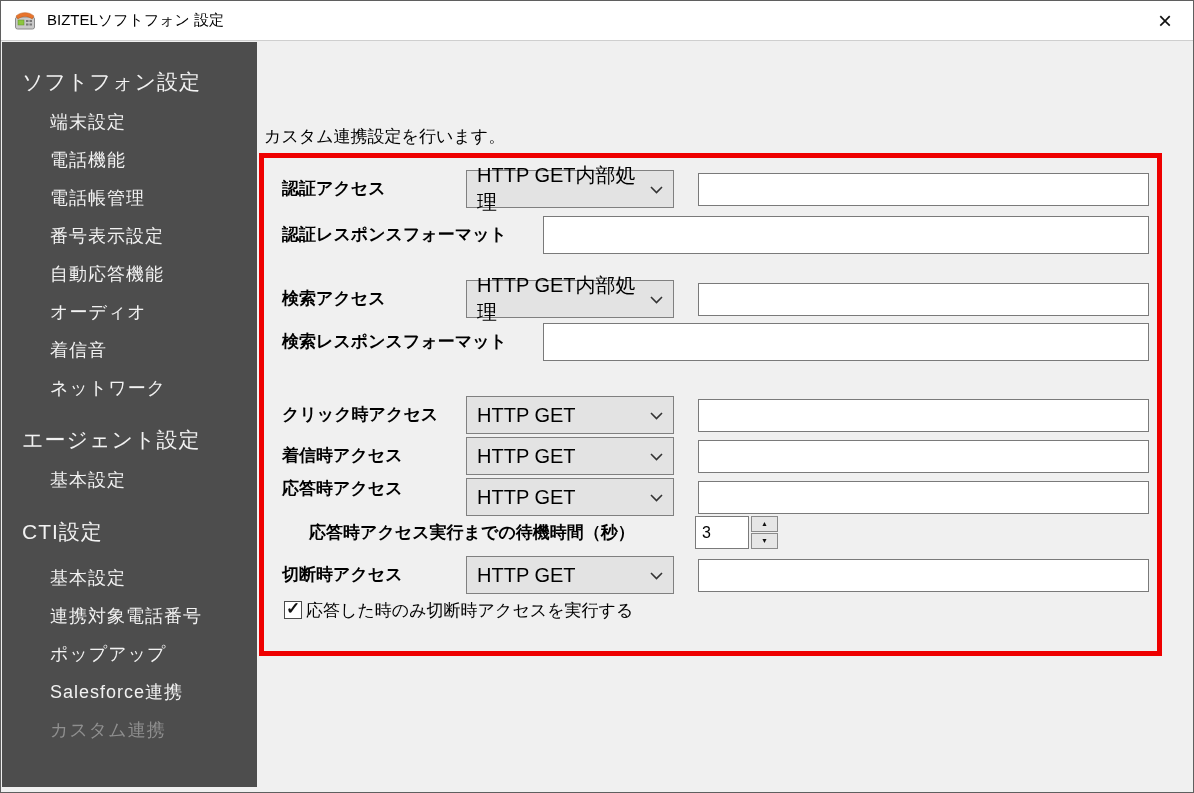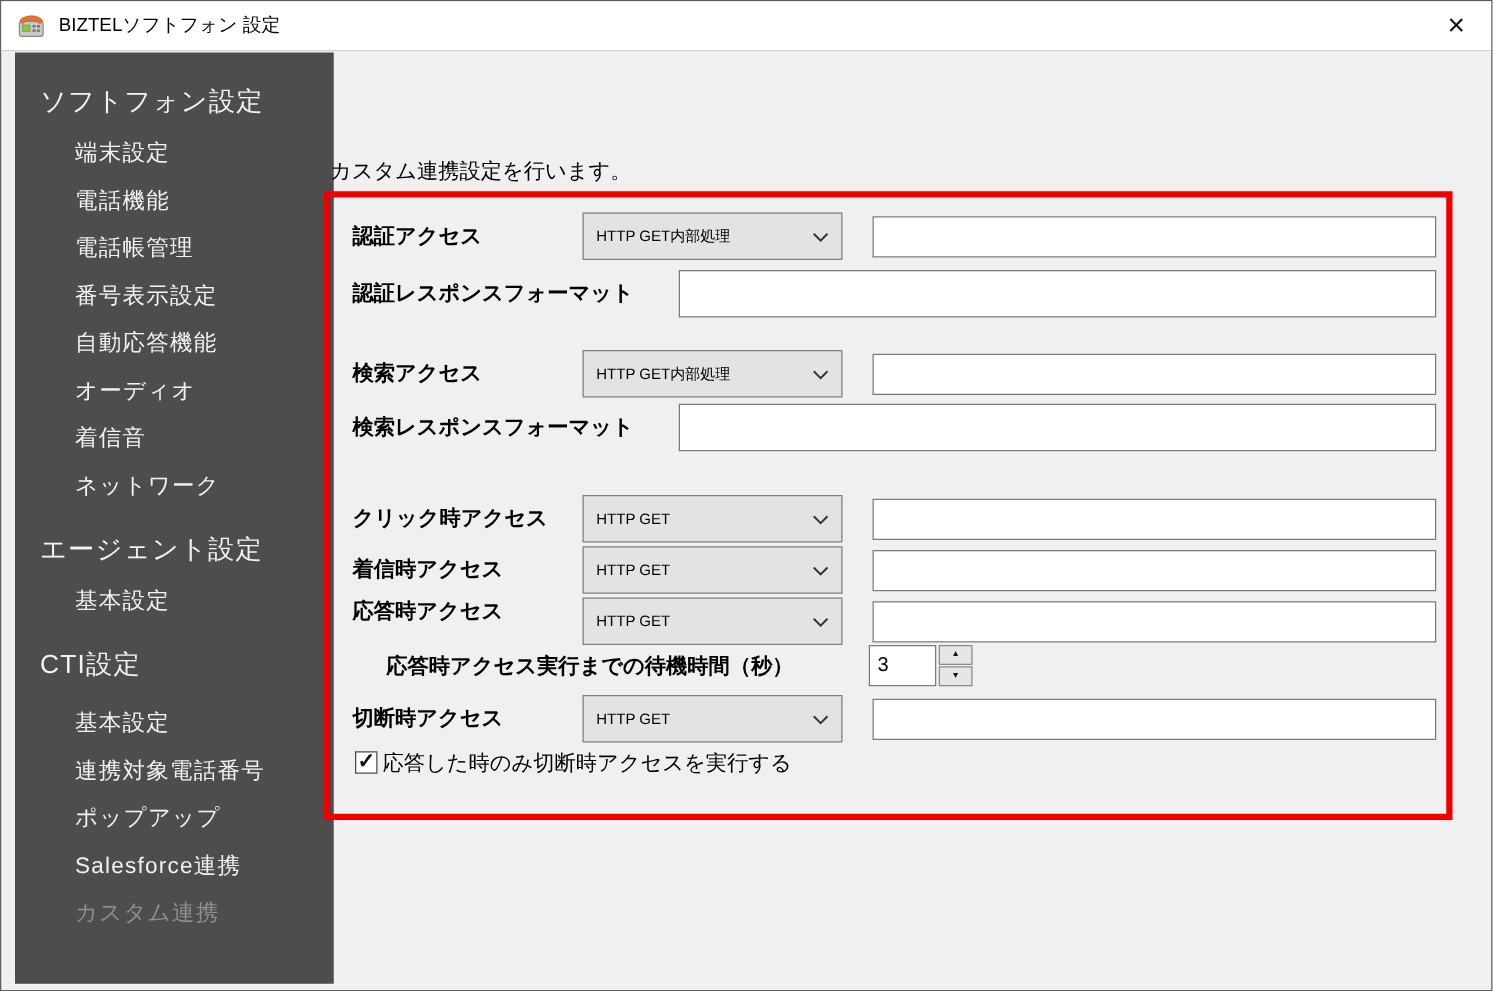--- a/index.html
+++ b/index.html
@@ -16,21 +16,21 @@
   }
   .titlebar .app-icon { margin-left: 12px; flex: 0 0 auto; }
   .titlebar .title { margin-left: 10px; font-size: 15px; color: #000; }
   .close-btn {
     position: absolute; right: 0; top: 0; width: 56px; height: 40px;
     display: flex; align-items: center; justify-content: center;
     font-size: 24px; font-weight: 300; color: #111; cursor: default;
   }
   
   .sidebar {
-    position: absolute; left: 11px; top: 41px; width: 255px; bottom: 5px;
+    position: absolute; left: 1px; top: 41px; width: 255px; bottom: 5px;
     background: #4d4d4d; color: #f2f2f2; overflow: hidden;
   }
   .s-header {
     font-size: 21px; line-height: 28px; letter-spacing: 1px;
     margin: 26px 0 0 20px;
   }
   .s-header.first { margin-top: 26px; }
   .s-item {
     font-size: 18px; line-height: 24px; letter-spacing: 1px;
     margin: 14px 0 0 48px;
@@ -46,21 +46,21 @@
   }
   .flabel {
     position: absolute; left: 26px; font-size: 17px; line-height: 20px; color: #000;
     white-space: nowrap;
     font-weight: bold;
   }
   .combo {
     position: absolute; left: 210px; width: 208px; height: 38px;
     background: #e3e3e3; border: 1px solid #808080;
     display: flex; align-items: center; padding: 0 26px 0 10px;
-    font-size: 12px; color: #000; cursor: default;
+    font-size: 20px; color: #000; cursor: default;
   }
   .combo .chev { position: absolute; right: 10px; top: 15px; }
   .tbox {
     position: absolute; background: #fff; border: 1px solid #7a7a7a;
     font-size: 15px; padding: 0 6px; font-family: "Liberation Sans", sans-serif;
   }
   .url { left: 442px; width: 451px; height: 33px; }
   .fmt { left: 287px; width: 606px; height: 38px; }
   .spinval { left: 439px; top: 427px; width: 54px; height: 33px; font-size: 16px; }
   .spincol { position: absolute; left: 495px; top: 427px; width: 27px; height: 33px; }

